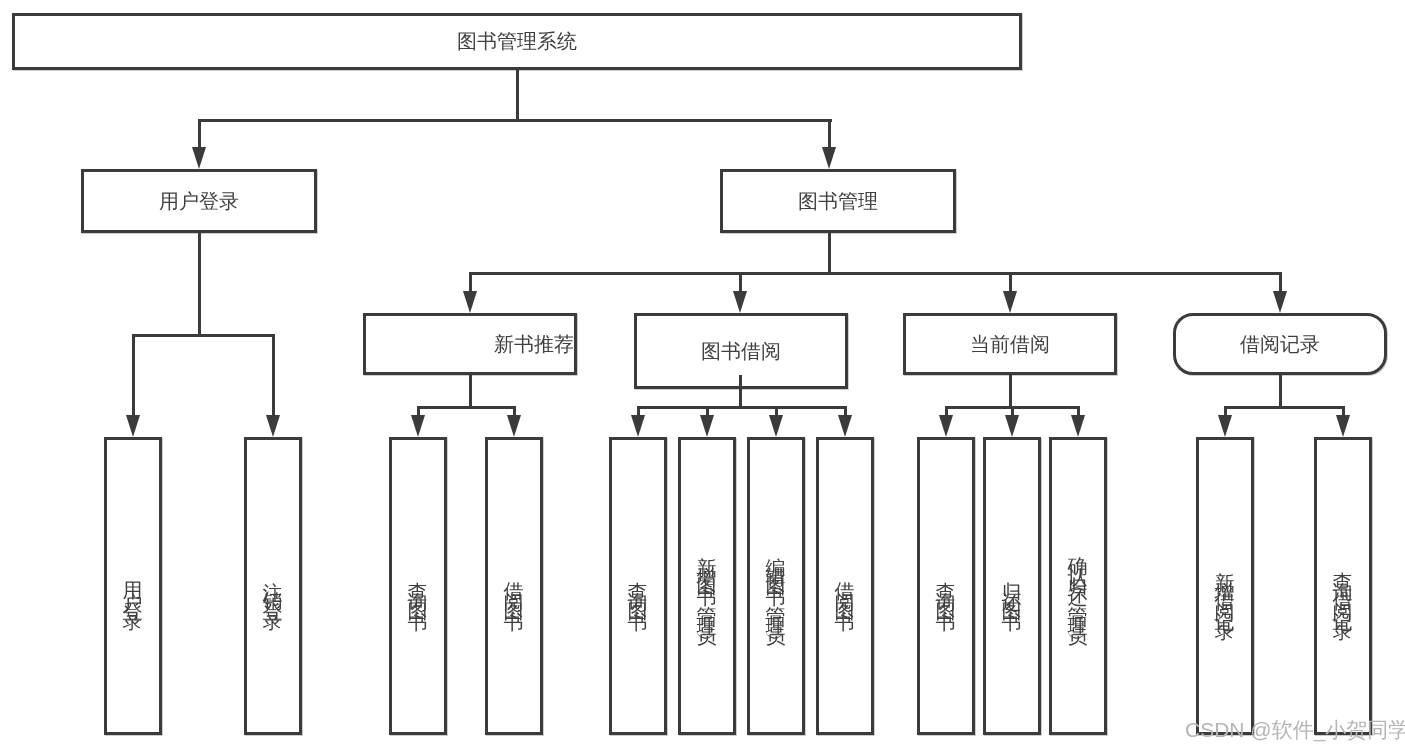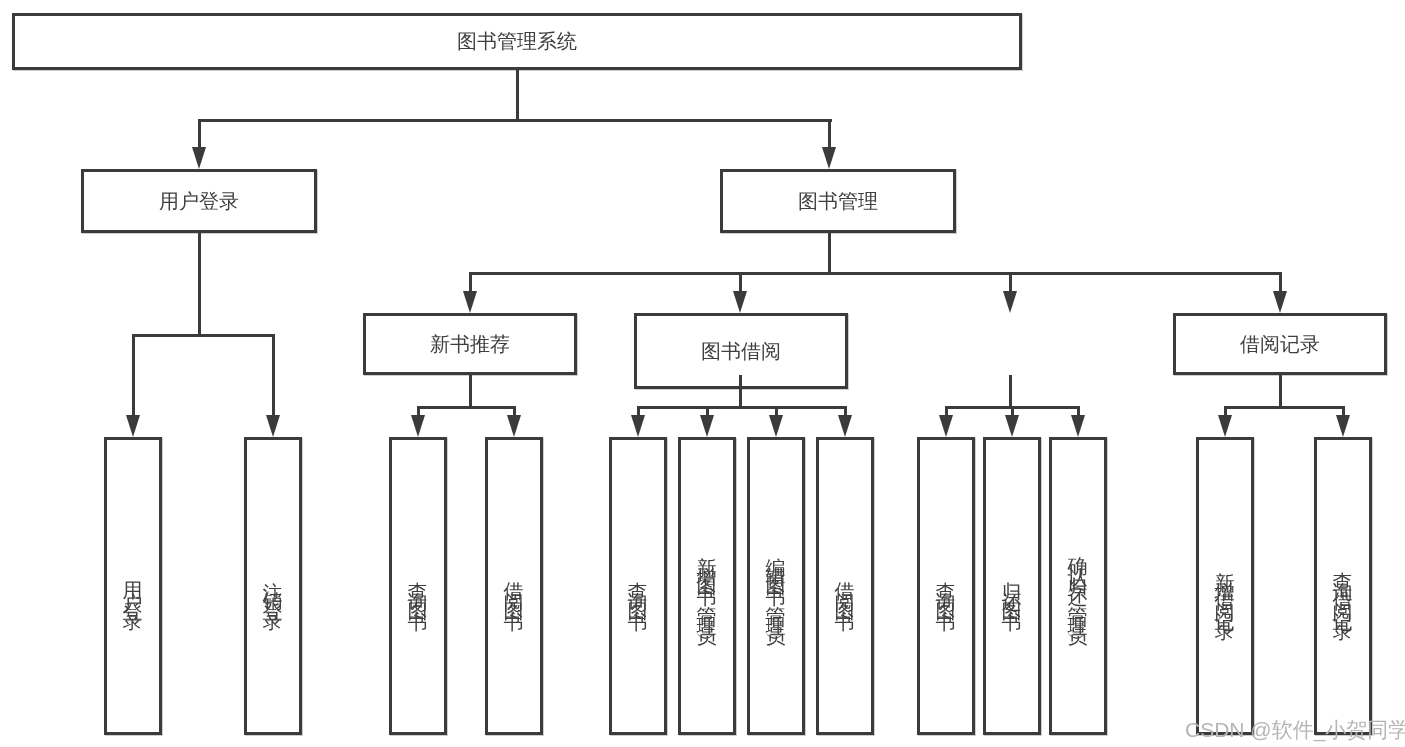--- a/index.html
+++ b/index.html
@@ -87,27 +87,30 @@
   <div class="hline" style="left:469px; top:272px; width:813px;"></div>
   <div class="vline" style="left:469px; top:272px; height:22px;"></div>
   <div class="arrow" style="left:463px; top:291px;"></div>
   <div class="vline" style="left:739px; top:272px; height:22px;"></div>
   <div class="arrow" style="left:733px; top:291px;"></div>
   <div class="vline" style="left:1009px; top:272px; height:22px;"></div>
   <div class="arrow" style="left:1003px; top:291px;"></div>
   <div class="vline" style="left:1279px; top:272px; height:22px;"></div>
   <div class="arrow" style="left:1273px; top:291px;"></div>
 
-  <div class="box h-box" style="left:363px; top:313px; width:214px; height:62px;">
+  <div class="box h-box" style="left:363px; top:313px; width:214px; height:62px;justify-content:flex-end;">
     <span class="label">新书推荐</span>
   </div>
   <div class="box h-box" style="left:634px; top:313px; width:214px; height:76px;">
     <span class="label">图书借阅</span>
   </div>
-  <div class="box h-box" style="left:1173px; top:313px; width:214px; height:62px;">
+  <div class="box h-box" style="left:903px; top:313px; width:214px; height:62px;">
+    <span class="label">当前借阅</span>
+  </div>
+  <div class="box h-box" style="left:1173px; top:313px; width:214px; height:62px;border-radius:20px;">
     <span class="label">借阅记录</span>
   </div>
 
   <div class="vline" style="left:469px; top:375px; height:33px;"></div>
   <div class="hline" style="left:417px; top:406px; width:99px;"></div>
   <div class="vline" style="left:417px; top:406px; height:12px;"></div>
   <div class="arrow" style="left:411px; top:415px;"></div>
   <div class="vline" style="left:513px; top:406px; height:12px;"></div>
   <div class="arrow" style="left:507px; top:415px;"></div>
 

